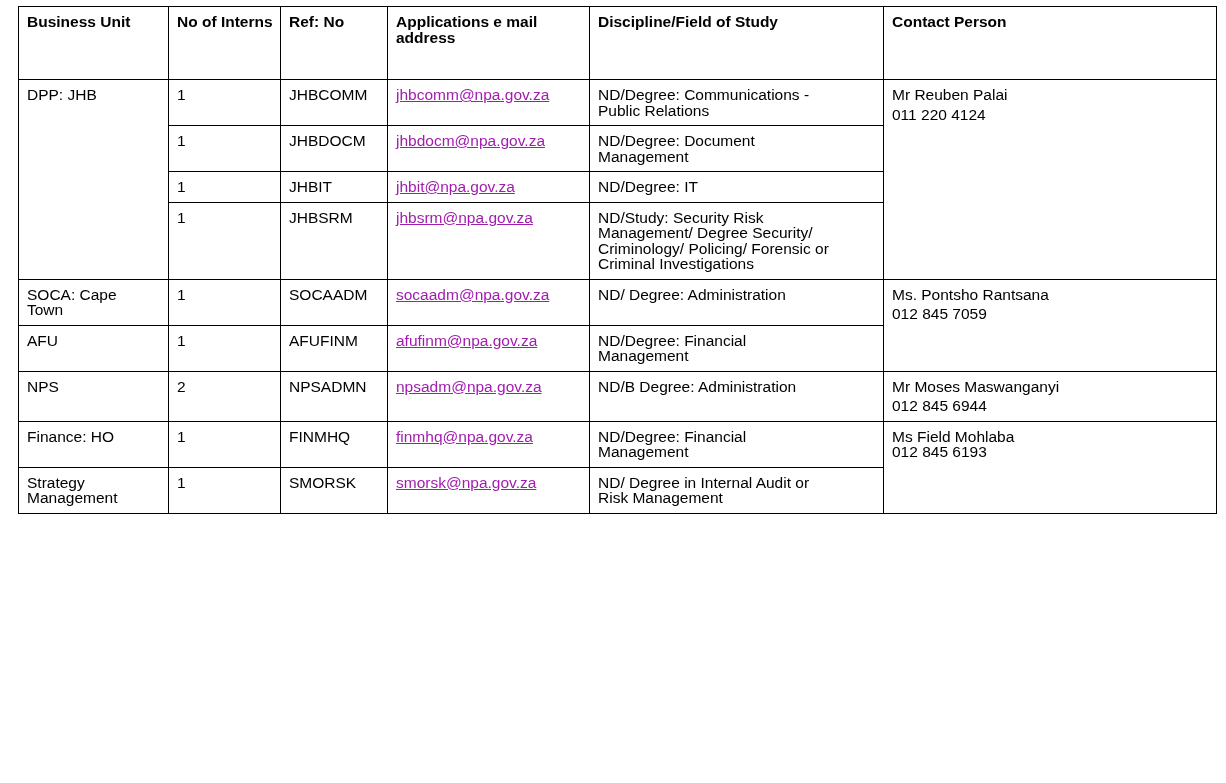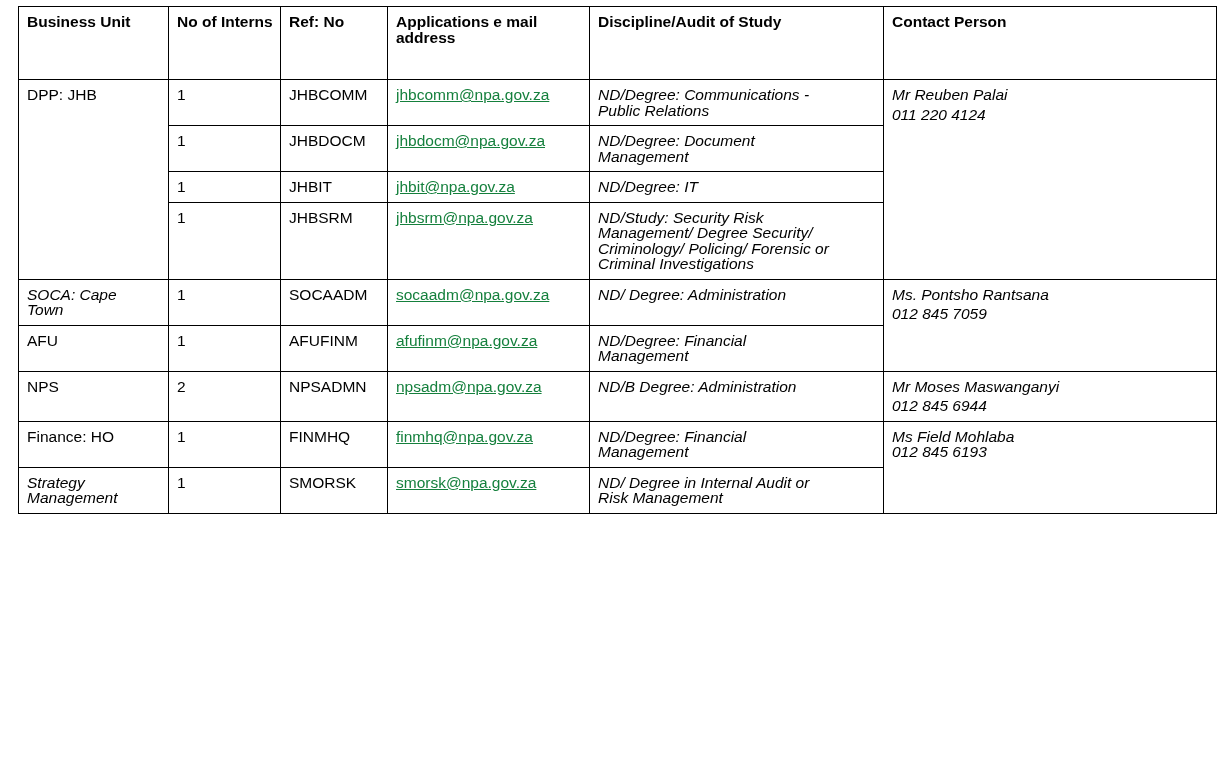--- a/index.html
+++ b/index.html
@@ -43,26 +43,26 @@
     vertical-align: top;
   }
   
   col.c-bu     { width: 150px; }
   col.c-no     { width: 112px; }
   col.c-ref    { width: 107px; }
   col.c-mail   { width: 202px; }
   col.c-disc   { width: 294px; }
   col.c-contact{ width: 333px; }
 
-  .lines > div { margin: 0; padding: 0; font-style: italic; }
+  .lines > div { margin: 0; padding: 0; }
   .lines > div + div { margin-top: 0; }
   .lines.tight > div + div { margin-top: 4px; }
 
   a.mail {
-    color: #15803d;
+    color: #a21caf;
     word-break: break-all;
   }
   .pad-top-1 { padding-top: 36px; }
   .pad-top-2 { padding-top: 56px; }
   .cell-disc { }
   .bu-cell { }
 </style>
 </head>
 <body>
 
@@ -77,21 +77,21 @@
         <col class="c-disc">
         <col class="c-contact">
     </colgroup>
 
     <thead>
       <tr>
         <th>Business Unit</th>
         <th>No of Interns</th>
         <th>Ref: No</th>
         <th>Applications e mail address</th>
-        <th>Discipline/Audit of Study</th>
+        <th>Discipline/Field of Study</th>
         <th>Contact Person</th>
       </tr>
     </thead>
 
     <tbody>
 
       <tr>
         <td class="bu-cell" rowspan="4">DPP: JHB</td>
         <td>1</td>
         <td>JHBCOMM</td>

